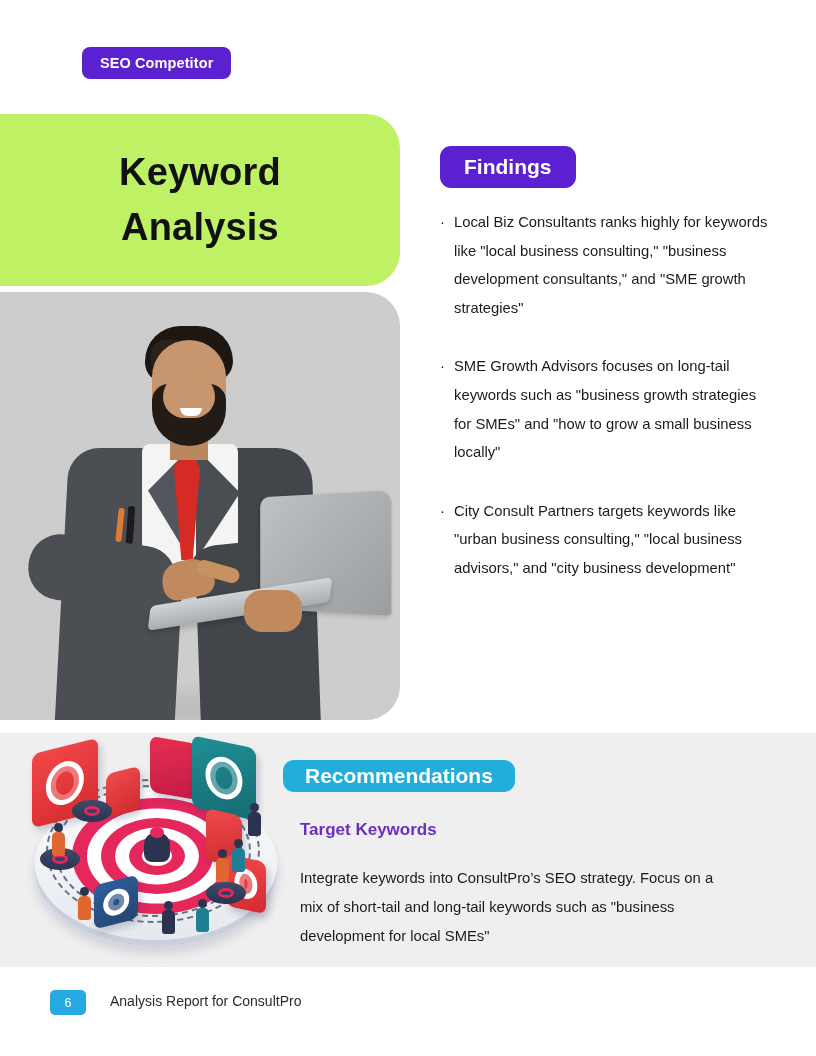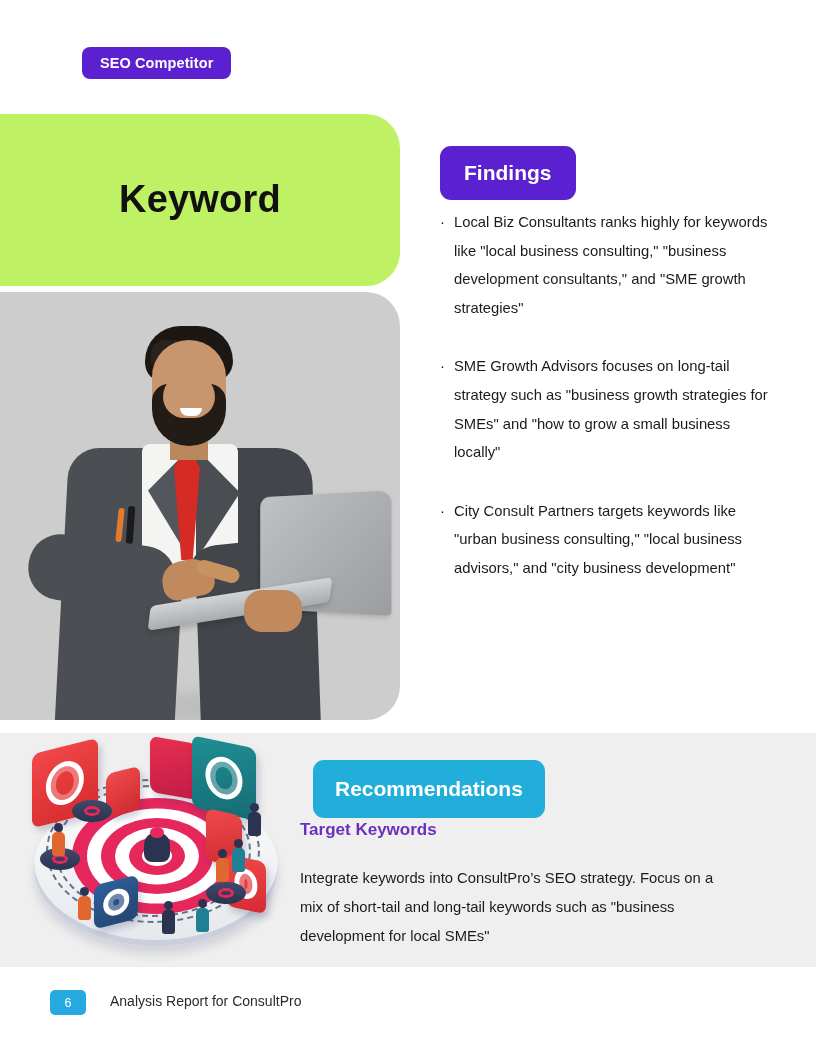--- a/index.html
+++ b/index.html
@@ -142,21 +142,21 @@
     background: #c6925f; border-radius: 8px; transform: rotate(16deg); z-index: 4;
   }
   .bm-shadow {
     position: absolute; left: 96px; top: 400px; width: 210px; height: 30px;
     background: rgba(0,0,0,.07); filter: blur(6px); border-radius: 50%;
   }
 
   
   .findings-badge {
     position: absolute; left: 440px; top: 146px;
-    height: 54px; padding: 0 24px;
+    height: 42px; padding: 0 24px;
     display: flex; align-items: center; justify-content: center;
     background: #5B21D0; color: #ffffff;
     border-radius: 11px;
     font-size: 21px; font-weight: bold;
   }
   .findings-list {
     position: absolute; left: 440px; top: 208px; width: 330px;
   }
   .bullet-item {
     display: flex; margin-bottom: 30px;
@@ -241,22 +241,22 @@
   }
   .p1 { left: 30px; top: 108px; }
   .p2 { left: 62px; top: 60px; }
   .p3 { left: 196px; top: 142px; }
   .pod .pr {
     position: absolute; left: 50%; top: 50%; transform: translate(-50%,-50%);
     width: 16px; height: 10px; border-radius: 50%; border: 3px solid #e5275c;
   }
 
   .rec-badge {
-    position: absolute; left: 313px; top: 760px;
-    height: 58px; padding: 9px 22px;
+    position: absolute; left: 283px; top: 760px;
+    height: 32px; padding: 9px 22px;
     display: flex; align-items: center; justify-content: center;
     background: #22AEDB; color: #ffffff;
     border-radius: 11px;
     font-size: 21px; font-weight: bold;
   }
   .rec-subtitle {
     position: absolute; left: 300px; top: 820px;
     font-size: 17px; font-weight: bold; color: #6B2FBF;
   }
   .rec-body {
@@ -280,20 +280,21 @@
 </head>
 <body>
 
 <div class="page">
 
   <div class="tag-badge">SEO Competitor</div>
 
   <div class="title-card">
     <h1>
       <span>Keyword</span><br>
+      <span>Analysis</span>
     </h1>
   </div>
 
   <div class="photo-card">
     <div class="photo-inner">
       <div class="bm-shadow"></div>
       <div class="bm-jacket-l"></div>
       <div class="bm-jacket-r"></div>
       <div class="bm-shirt"></div>
       <div class="bm-lapel-l"></div>
@@ -319,21 +320,21 @@
 
   <div class="findings-badge">Findings</div>
 
   <div class="findings-list">
     <div class="bullet-item">
       <span class="bullet-dot">·</span>
       <span class="bullet-text">Local Biz Consultants ranks highly for keywords like "local business consulting," "business development consultants," and "SME growth strategies"</span>
     </div>
     <div class="bullet-item">
       <span class="bullet-dot">·</span>
-      <span class="bullet-text">SME Growth Advisors focuses on long-tail strategy such as "business growth strategies for SMEs" and "how to grow a small business locally"</span>
+      <span class="bullet-text">SME Growth Advisors focuses on long-tail keywords such as "business growth strategies for SMEs" and "how to grow a small business locally"</span>
     </div>
     <div class="bullet-item">
       <span class="bullet-dot">·</span>
       <span class="bullet-text">City Consult Partners targets keywords like "urban business consulting," "local business advisors," and "city business development"</span>
     </div>
   </div>
 
   <div class="rec-band"></div>
 
   <div class="illu">

